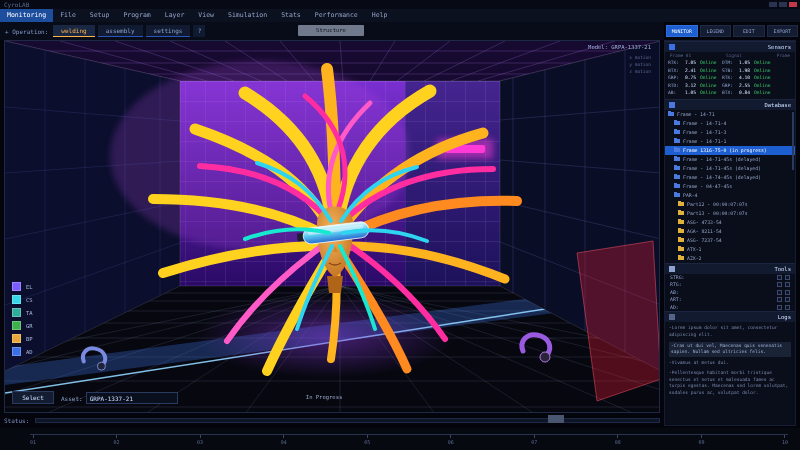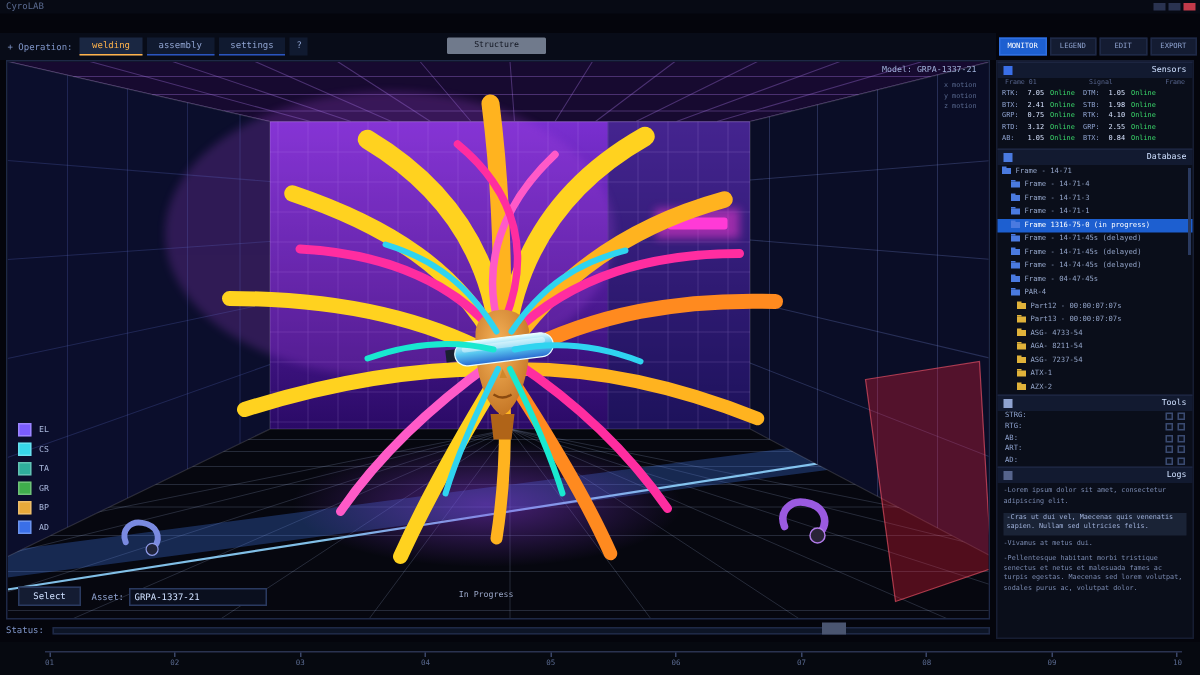--- a/index.html
+++ b/index.html
@@ -112,20 +112,32 @@
 
   <div class="titlebar">
     <span class="win-title">CyroLAB</span>
     <span class="winbtns">
       <i class="winbtn"></i>
       <i class="winbtn"></i>
       <i class="winbtn close"></i>
     </span>
   </div>
 
+  <div class="menubar">
+    <span class="menu-item active">Monitoring</span>
+    <span class="menu-item">File</span>
+    <span class="menu-item">Setup</span>
+    <span class="menu-item">Program</span>
+    <span class="menu-item">Layer</span>
+    <span class="menu-item">View</span>
+    <span class="menu-item">Simulation</span>
+    <span class="menu-item">Stats</span>
+    <span class="menu-item">Performance</span>
+    <span class="menu-item">Help</span>
+  </div>
 
   <div class="toolbar">
     <span class="op-label">+ Operation:</span>
     <span class="tab active">welding</span>
     <span class="tab">assembly</span>
     <span class="tab">settings</span>
     <span class="help-btn">?</span>
     <span class="center-btn">Structure</span>
   </div>
 

